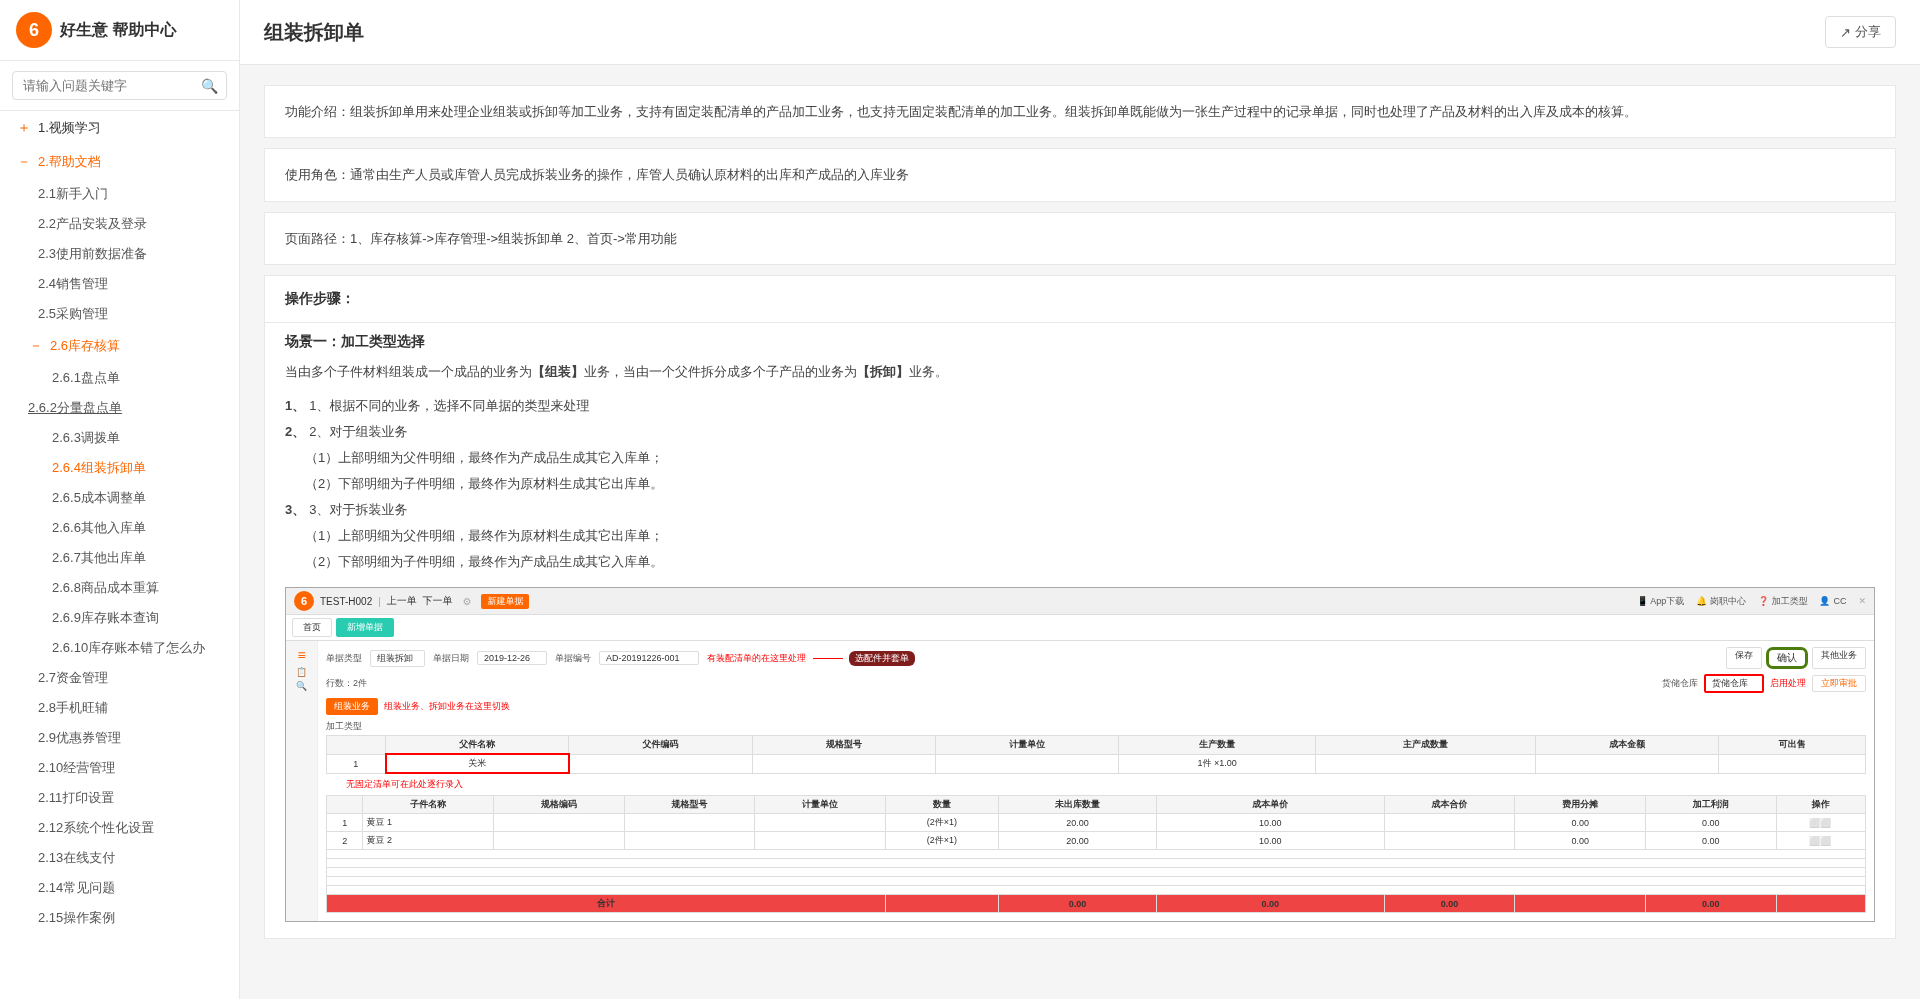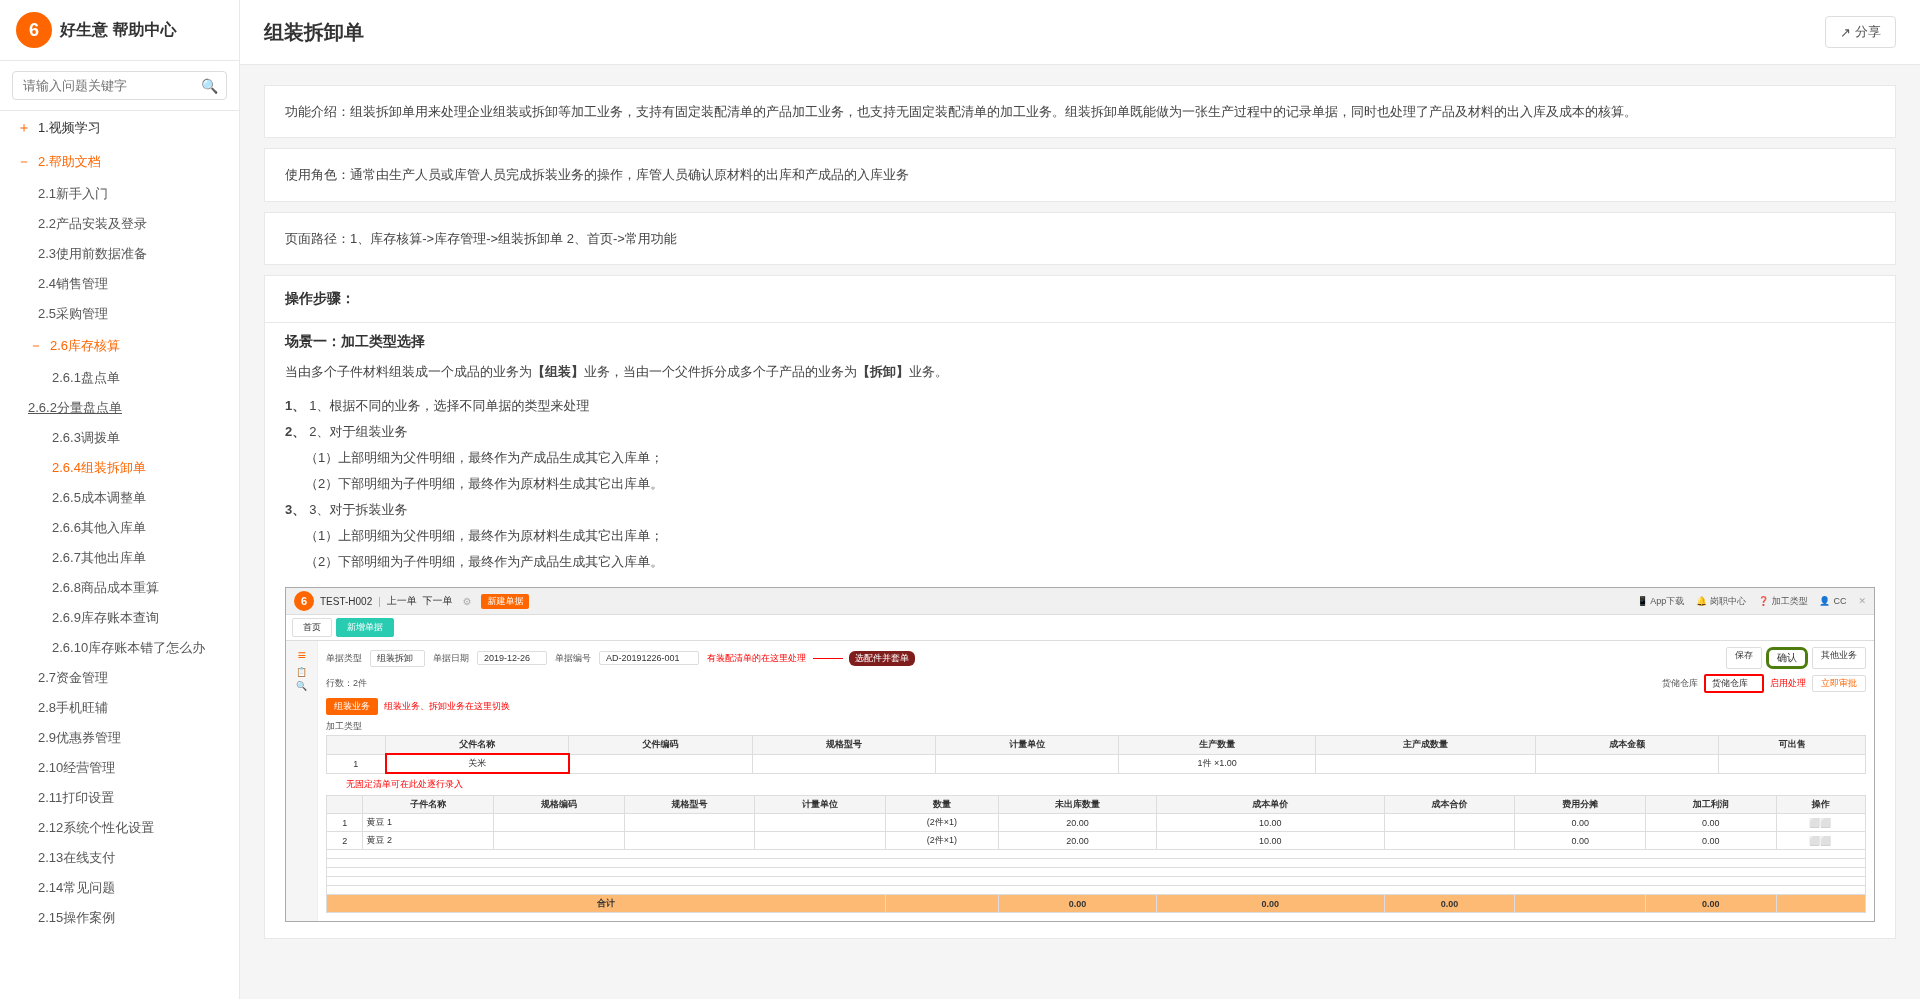--- a/index.html
+++ b/index.html
@@ -484,21 +484,21 @@
                       <td colspan="12" style="border:1px solid #ddd;padding:4px;"></td>
                     </tr>
                   <tr>
                       <td colspan="12" style="border:1px solid #ddd;padding:4px;"></td>
                     </tr>
                   <tr>
                       <td colspan="12" style="border:1px solid #ddd;padding:4px;"></td>
                     </tr>
                 </tbody>
                 <tfoot>
-                  <tr style="background:#fdba74;font-weight:bold;">
+                  <tr style="background:#ef4444;font-weight:bold;">
                     <td colspan="5" style="border:1px solid #ddd;padding:2px 3px;text-align:center;">合计</td>
                     <td style="border:1px solid #ddd;padding:2px 3px;text-align:center;"></td>
                     <td style="border:1px solid #ddd;padding:2px 3px;text-align:center;">0.00</td>
                     <td style="border:1px solid #ddd;padding:2px 3px;text-align:center;">0.00</td>
                     <td style="border:1px solid #ddd;padding:2px 3px;text-align:center;">0.00</td>
                     <td style="border:1px solid #ddd;padding:2px 3px;text-align:center;"></td>
                     <td style="border:1px solid #ddd;padding:2px 3px;text-align:center;">0.00</td>
                     <td style="border:1px solid #ddd;padding:2px 3px;"></td>
                   </tr>
                 </tfoot>

